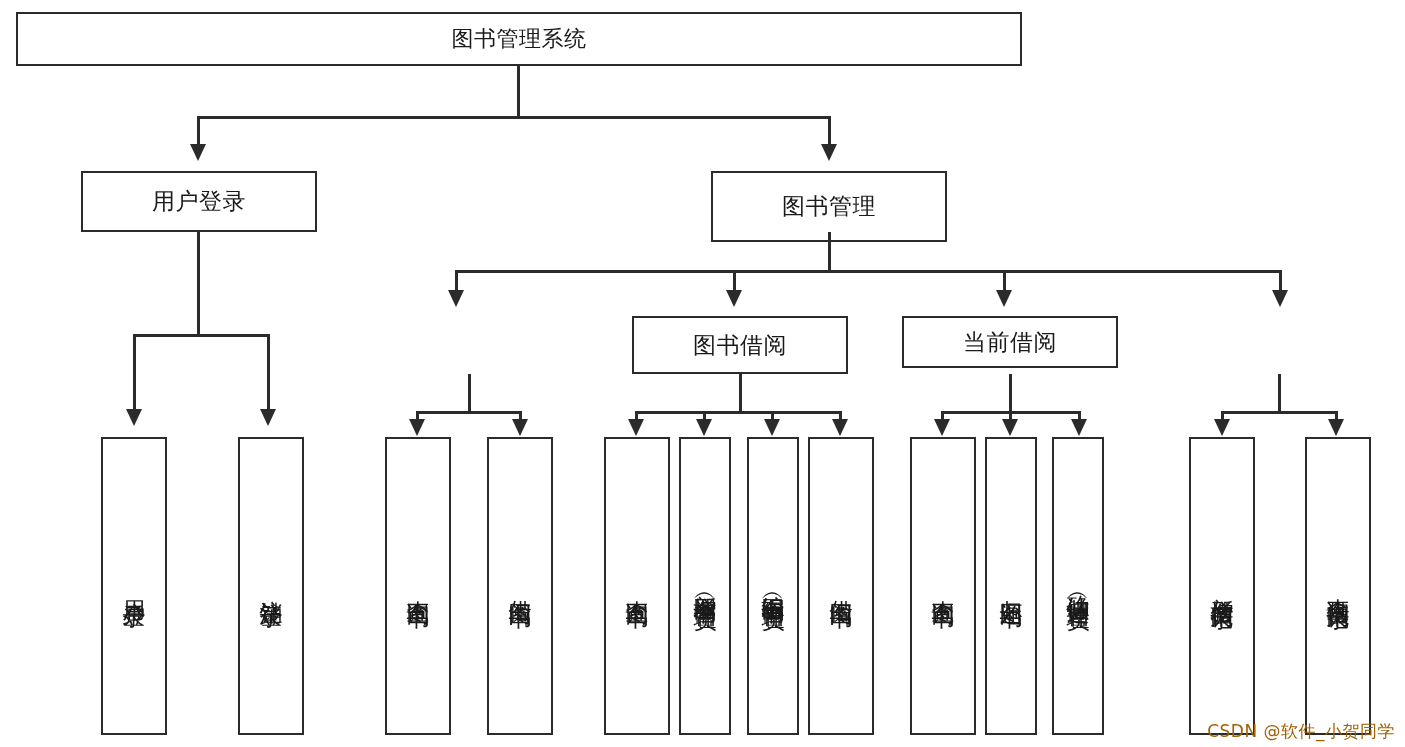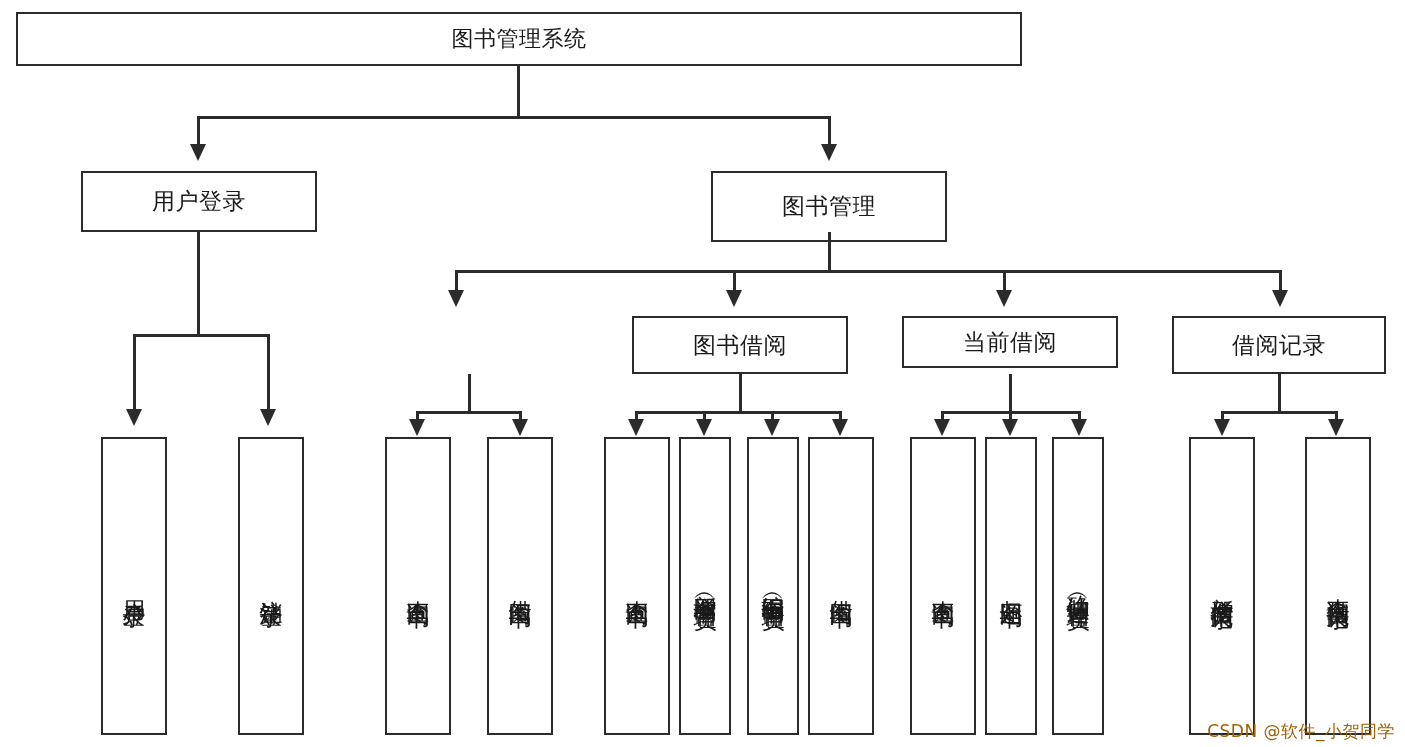--- a/index.html
+++ b/index.html
@@ -127,23 +127,20 @@
   <div class="arrow" style="left:996px; top:290px;"></div>
 
   <div class="vline" style="left:1279px; top:270px; width:3px; height:22px;"></div>
   <div class="arrow" style="left:1272px; top:290px;"></div>
 
   <div class="node horiz" style="left:632px; top:316px; width:216px; height:58px;">
     <span class="label">图书借阅</span>
   </div>
   <div class="node horiz" style="left:902px; top:316px; width:216px; height:52px;">
     <span class="label">当前借阅</span>
-  </div>
-  <div class="node horiz" style="left:1172px; top:316px; width:214px; height:58px;">
-    <span class="label">借阅记录</span>
   </div>
 
   <div class="vline" style="left:468px; top:374px; width:3px; height:37px;"></div>
   <div class="hline" style="left:416px; top:411px; width:106px; height:3px;"></div>
   <div class="vline" style="left:416px; top:411px; width:3px; height:12px;"></div>
   <div class="arrow" style="left:409px; top:419px;"></div>
   <div class="vline" style="left:519px; top:411px; width:3px; height:12px;"></div>
   <div class="arrow" style="left:512px; top:419px;"></div>
 
   <div class="vline" style="left:739px; top:374px; width:3px; height:37px;"></div>

